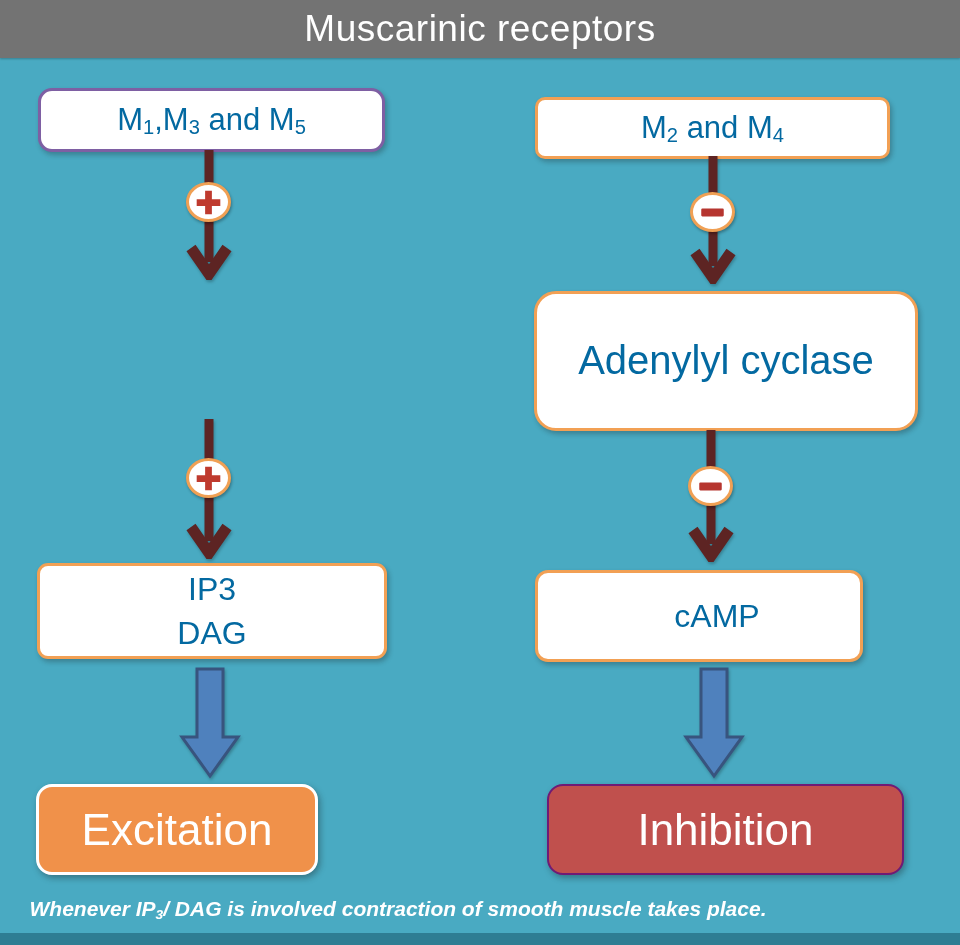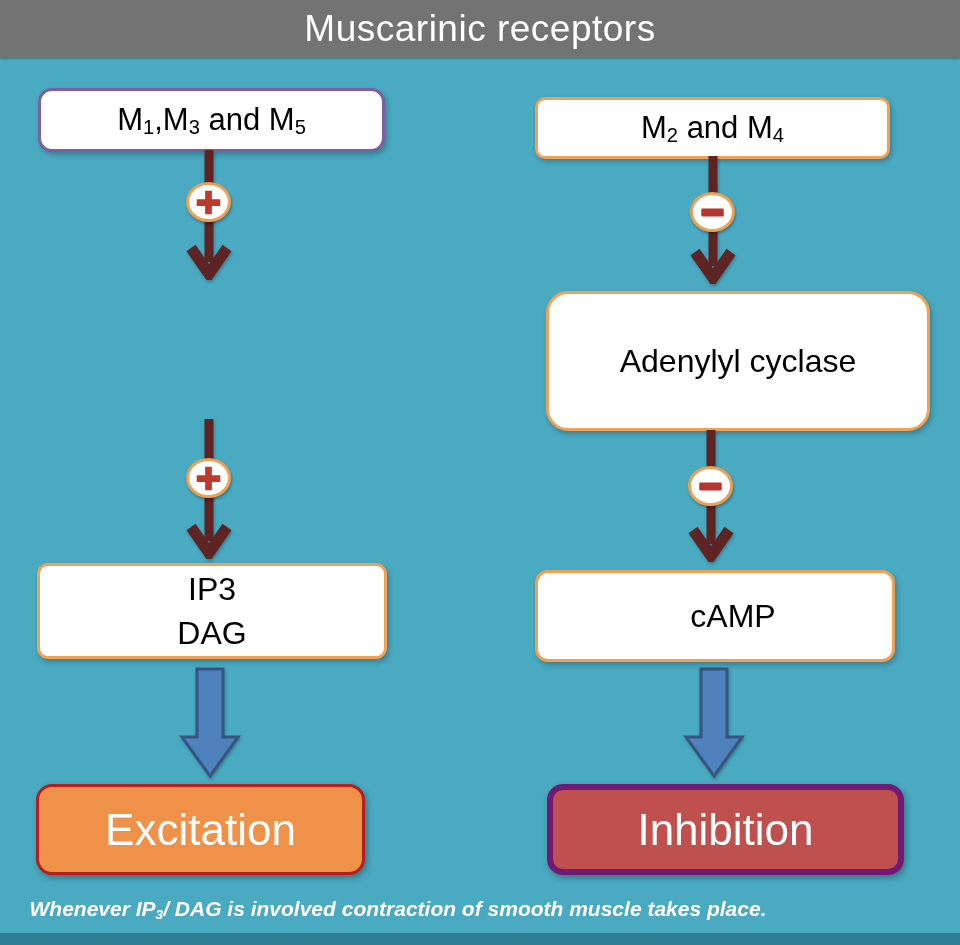--- a/index.html
+++ b/index.html
@@ -13,40 +13,40 @@
     background:#737373;display:flex;align-items:center;justify-content:center;
     box-shadow:0 1px 2px rgba(0,0,0,.25);
   }
   .title-bar .title{color:#ffffff;font-size:37px;letter-spacing:.5px;}
   .bottom-strip{
     position:absolute;left:0;top:933px;width:960px;height:12px;background:#2e7d93;
   }
   .wbox{
     position:absolute;box-sizing:border-box;background:#ffffff;
     display:flex;flex-direction:column;align-items:center;justify-content:center;
-    color:#000000;box-shadow:2px 3px 5px rgba(20,20,20,.28);
+    color:#0369a1;box-shadow:2px 3px 5px rgba(20,20,20,.28);
     text-align:center;
   }
   .wbox .line{line-height:1.38;}
   .purple-border{border:3.5px solid #7e5fa3;border-radius:14px;}
   .orange-border{border:3.5px solid #f2a054;}
   .box-m135{left:38px;top:88px;width:347px;height:64px;font-size:31px;}
   .box-m24{left:535px;top:97px;width:355px;height:62px;font-size:31px;border-radius:10px;}
   .box-phospho{left:22px;top:285px;width:384px;height:135px;font-size:32px;border-radius:22px;}
-  .box-adenylyl{left:546px;top:291px;width:384px;height:140px;font-size:32px;border-radius:22px;}
+  .box-adenylyl{left:534px;top:291px;width:384px;height:140px;font-size:40px;border-radius:22px;}
   .box-ip3dag{left:37px;top:563px;width:350px;height:96px;font-size:32px;border-radius:11px;}
-  .box-camp{left:535px;top:570px;width:360px;height:92px;font-size:32px;border-radius:13px;padding-left:36px;}
+  .box-camp{left:535px;top:570px;width:328px;height:92px;font-size:32px;border-radius:13px;padding-left:36px;}
   .outcome{
     position:absolute;box-sizing:border-box;border-radius:16px;
     display:flex;align-items:center;justify-content:center;
     color:#ffffff;font-size:44px;
     box-shadow:2px 3px 6px rgba(20,20,20,.35);
   }
-  .outcome-excitation{left:36px;top:784px;width:329px;height:91px;background:#f0914a;border:3px solid #b91c1c;}
-  .outcome-inhibition{left:547px;top:784px;width:357px;height:91px;background:#c0504d;border:6px solid #701a75;}
+  .outcome-excitation{left:36px;top:784px;width:282px;height:91px;background:#f0914a;border:3px solid #ffffff;}
+  .outcome-inhibition{left:547px;top:784px;width:357px;height:91px;background:#c0504d;border:2px solid #701a75;}
   .sub{font-size:.65em;position:relative;top:.22em;}
   .sign{
     position:absolute;width:45px;height:40px;box-sizing:border-box;
     background:#ffffff;border:3px solid #f0a054;border-radius:50%;
     display:flex;align-items:center;justify-content:center;
     box-shadow:1px 2px 3px rgba(0,0,0,.3);z-index:2;
   }
   .connector{position:absolute;z-index:1;filter:drop-shadow(1px 2px 1.5px rgba(0,0,0,.25));}
   .caption{
     position:absolute;left:0;top:897px;width:796px;text-align:center;

